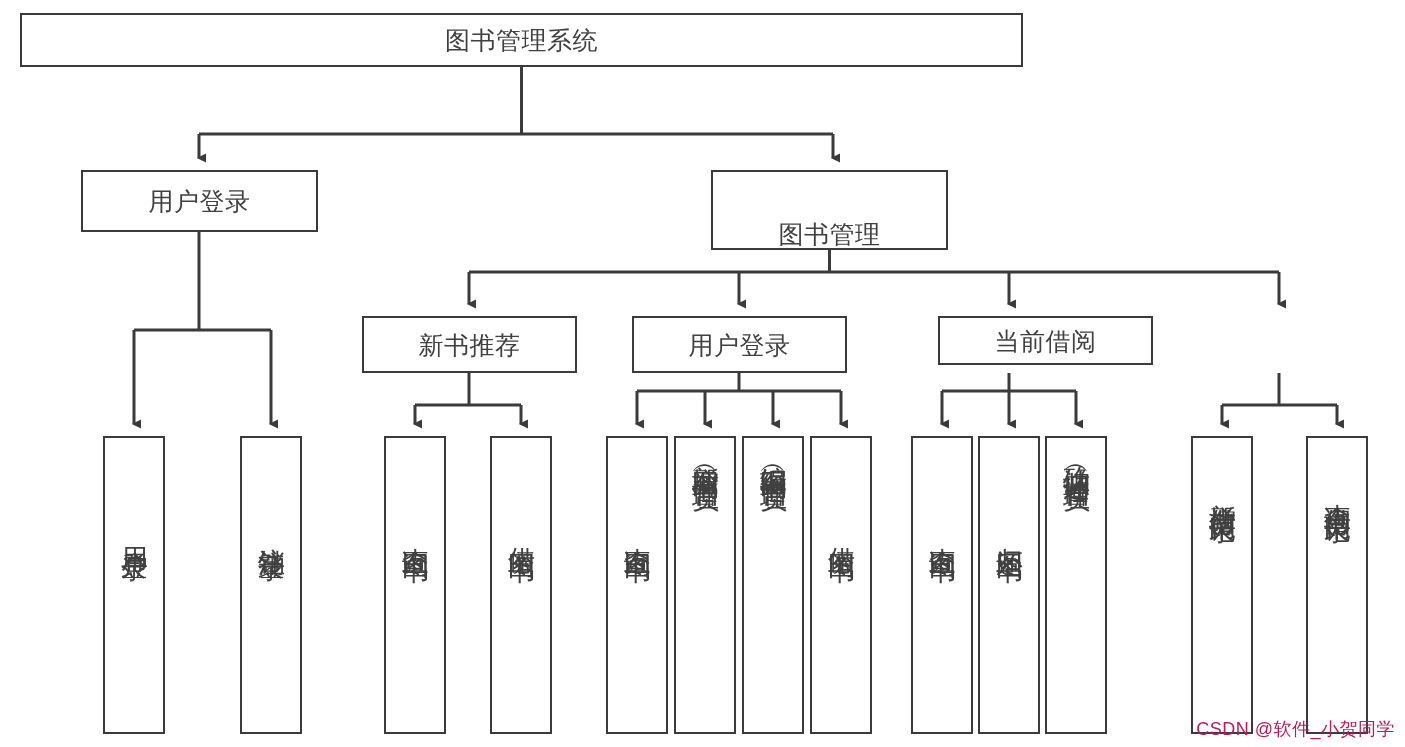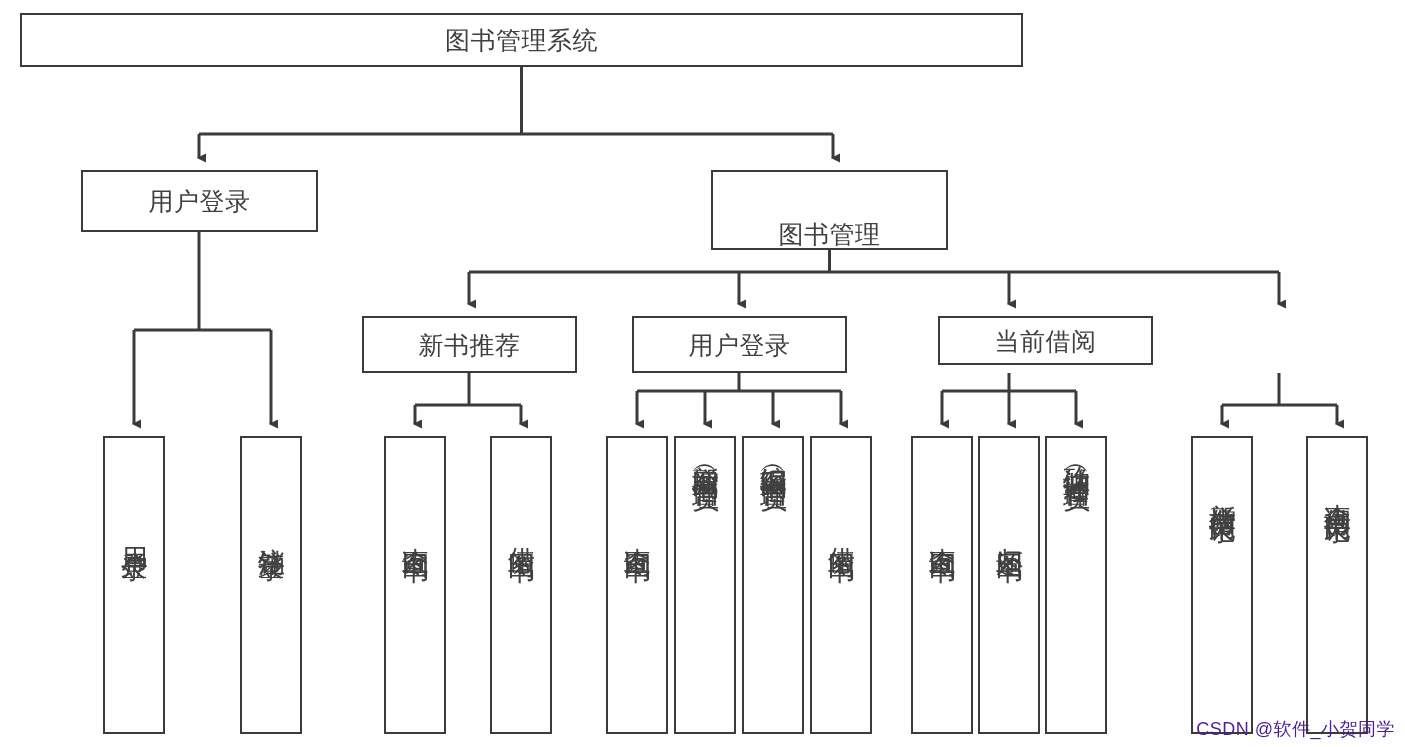--- a/index.html
+++ b/index.html
@@ -60,21 +60,21 @@
     font-size: 27px;
     letter-spacing: 3px;
     line-height: 1;
     white-space: nowrap;
   }
   .watermark {
     position: absolute;
     right: 10px;
     bottom: 6px;
     font-size: 18px;
-    color: #4c1d95;
+    color: #be185d;
     letter-spacing: 0.5px;
     z-index: 5;
     white-space: nowrap;
   }
 </style>
 </head>
 <body>
 
 <div id="stage">
 

